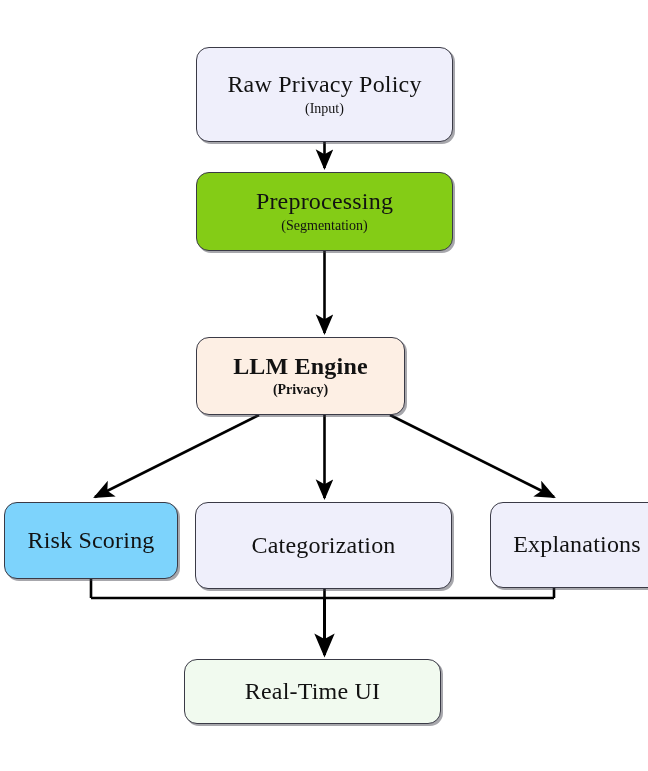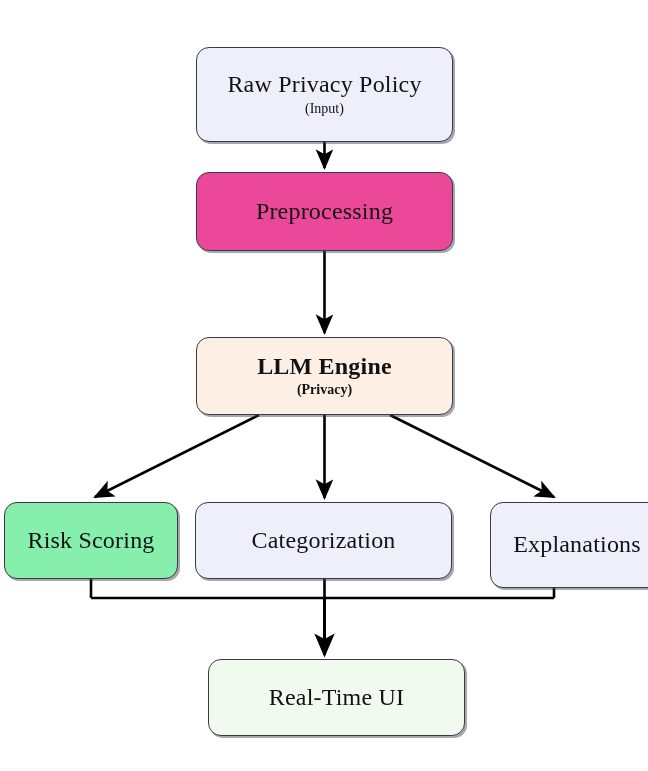--- a/index.html
+++ b/index.html
@@ -55,25 +55,25 @@
     white-space: nowrap;
   }
   .node.emphasis .node-title,
   .node.emphasis .node-sub {
     font-weight: bold;
   }
 
   
   #node-input        { left: 196px; top: 7px;   width: 257px; height: 95px; margin-top: 40px;  }
   #node-preprocess   { left: 196px; top: 172px; width: 257px; height: 79px;  }
-  #node-llm          { left: 196px; top: 337px; width: 257px; height: 78px;  }
+  #node-llm          { left: 196px; top: 337px; width: 209px; height: 78px;  }
   #node-risk         { left: 4px;   top: 502px; width: 174px; height: 77px;  }
-  #node-category     { left: 195px; top: 502px; width: 257px; height: 77px;  }
+  #node-category     { left: 195px; top: 502px; width: 257px; height: 87px;  }
   #node-explanations { left: 490px; top: 502px; width: 174px; height: 86px;  }
-  #node-ui           { left: 208px; top: 659px; width: 257px; height: 77px; text-align: center;  }
+  #node-ui           { left: 184px; top: 659px; width: 257px; height: 65px; text-align: center;  }
 </style>
 </head>
 <body>
 
 <div id="diagram-root" style="background: rgb(255, 255, 255);">
 
   <svg id="edge-layer" viewBox="0 0 648 771" width="648" height="771" xmlns="http://www.w3.org/2000/svg">
     <defs>
       <marker id="arrowhead" markerWidth="9" markerHeight="9" refX="7.2" refY="3.4" orient="auto" markerUnits="strokeWidth">
         <path d="M0,0 L8,3.4 L0,6.8 L1.9,3.4 Z" fill="#000000"></path>
@@ -96,30 +96,31 @@
     <path d="M324.5,579 L324.5,598" stroke="#000000" stroke-width="2.6" fill="none"></path>
 
     <line x1="324.5" y1="598" x2="324.5" y2="655" stroke="#000000" stroke-width="3" marker-end="url(#arrowhead)"></line>
   </svg>
 
   <div class="node" id="node-input" style="background: rgb(239, 239, 251); border-color: rgb(58, 58, 70);">
     <span class="node-title">Raw Privacy Policy</span>
     <span class="node-sub">(Input)</span>
   </div>
 
-  <div class="node" id="node-preprocess" style="background: #ec4899; border-color: rgb(58, 58, 70);">
+  <div class="node" id="node-preprocess" style="background: #84cc16; border-color: rgb(58, 58, 70);">
     <span class="node-title">Preprocessing</span>
+    <span class="node-sub">(Segmentation)</span>
   </div>
 
   <div class="node emphasis" id="node-llm" style="background: rgb(253, 239, 228); border-color: rgb(58, 58, 70);">
     <span class="node-title">LLM Engine</span>
     <span class="node-sub">(Privacy)</span>
   </div>
 
-  <div class="node" id="node-risk" style="background: #86efac; border-color: rgb(58, 58, 70); justify-content: center;">
+  <div class="node" id="node-risk" style="background: #7dd3fc; border-color: rgb(58, 58, 70); justify-content: center;">
     <span class="node-title">Risk Scoring</span>
   </div>
 
   <div class="node" id="node-category" style="background: rgb(239, 239, 251); border-color: rgb(58, 58, 70);">
     <span class="node-title">Categorization</span>
   </div>
 
   <div class="node" id="node-explanations" style="background: rgb(239, 239, 251); border-color: rgb(58, 58, 70);">
     <span class="node-title">Explanations</span>
   </div>

